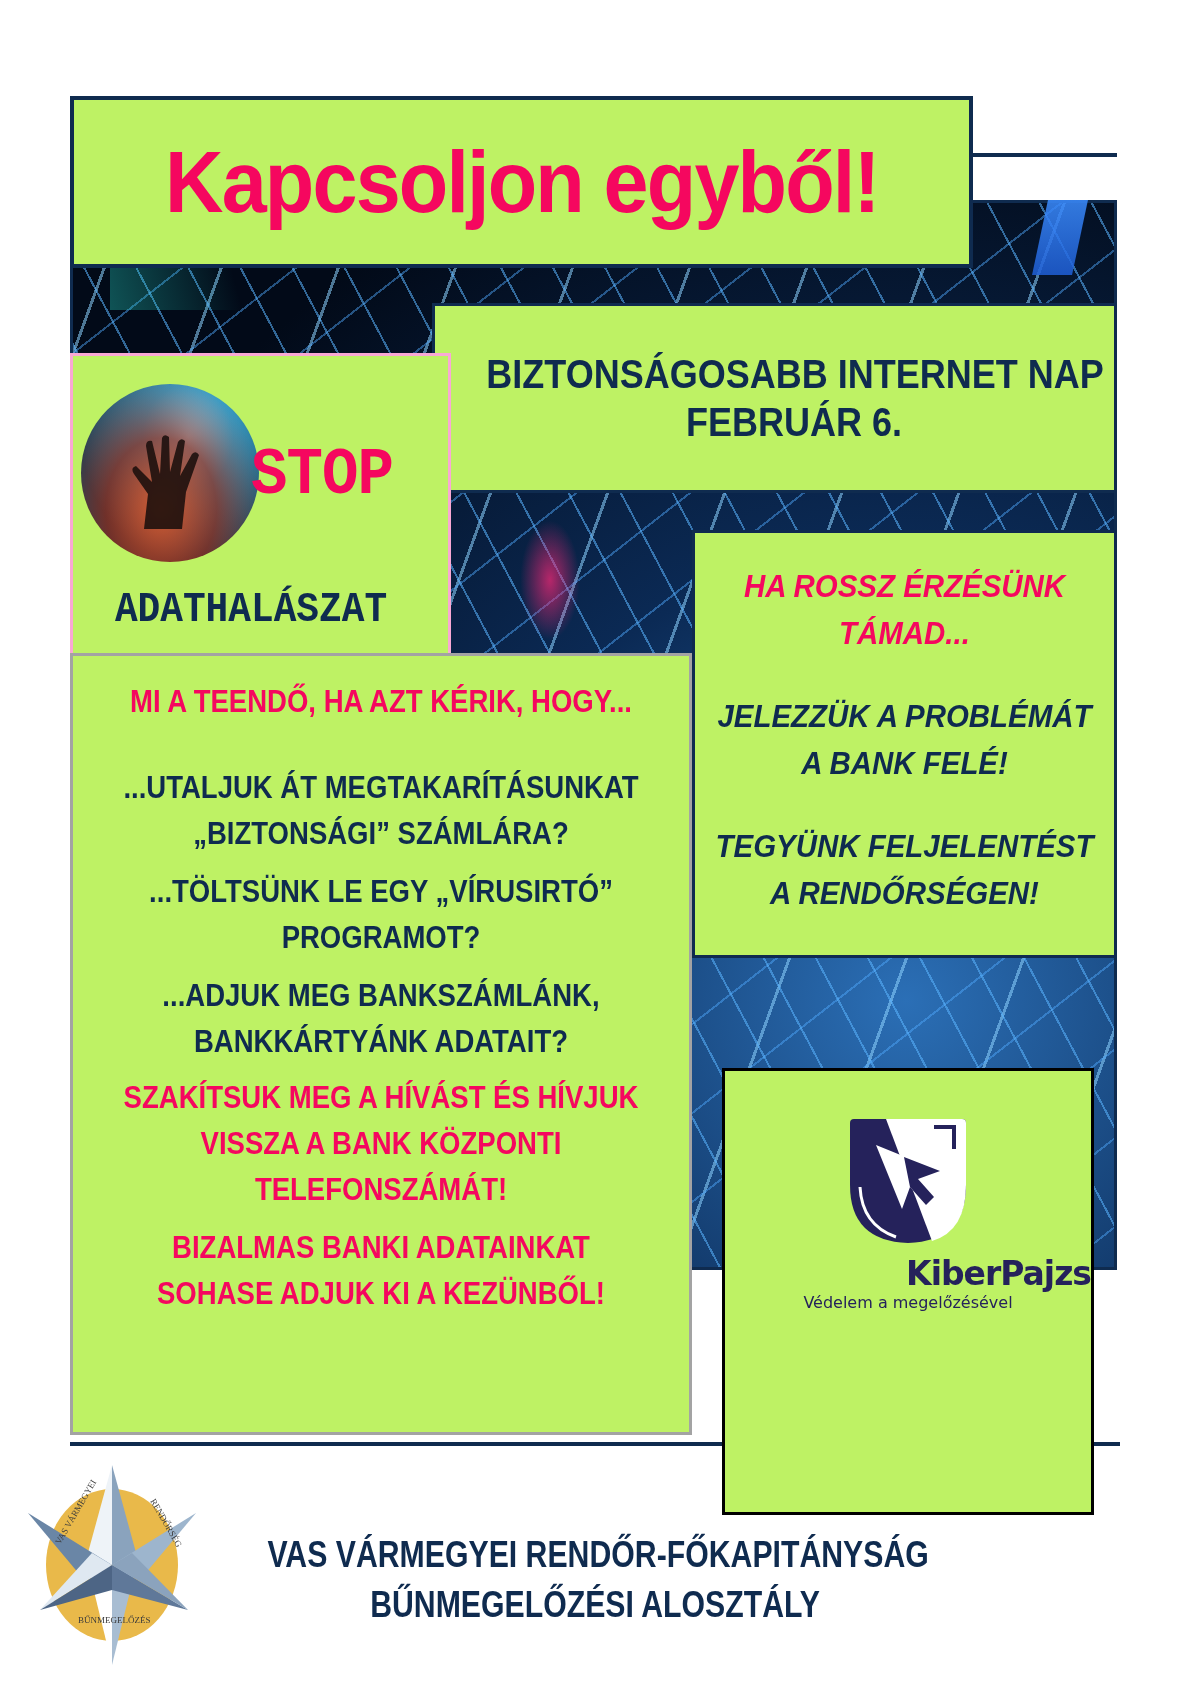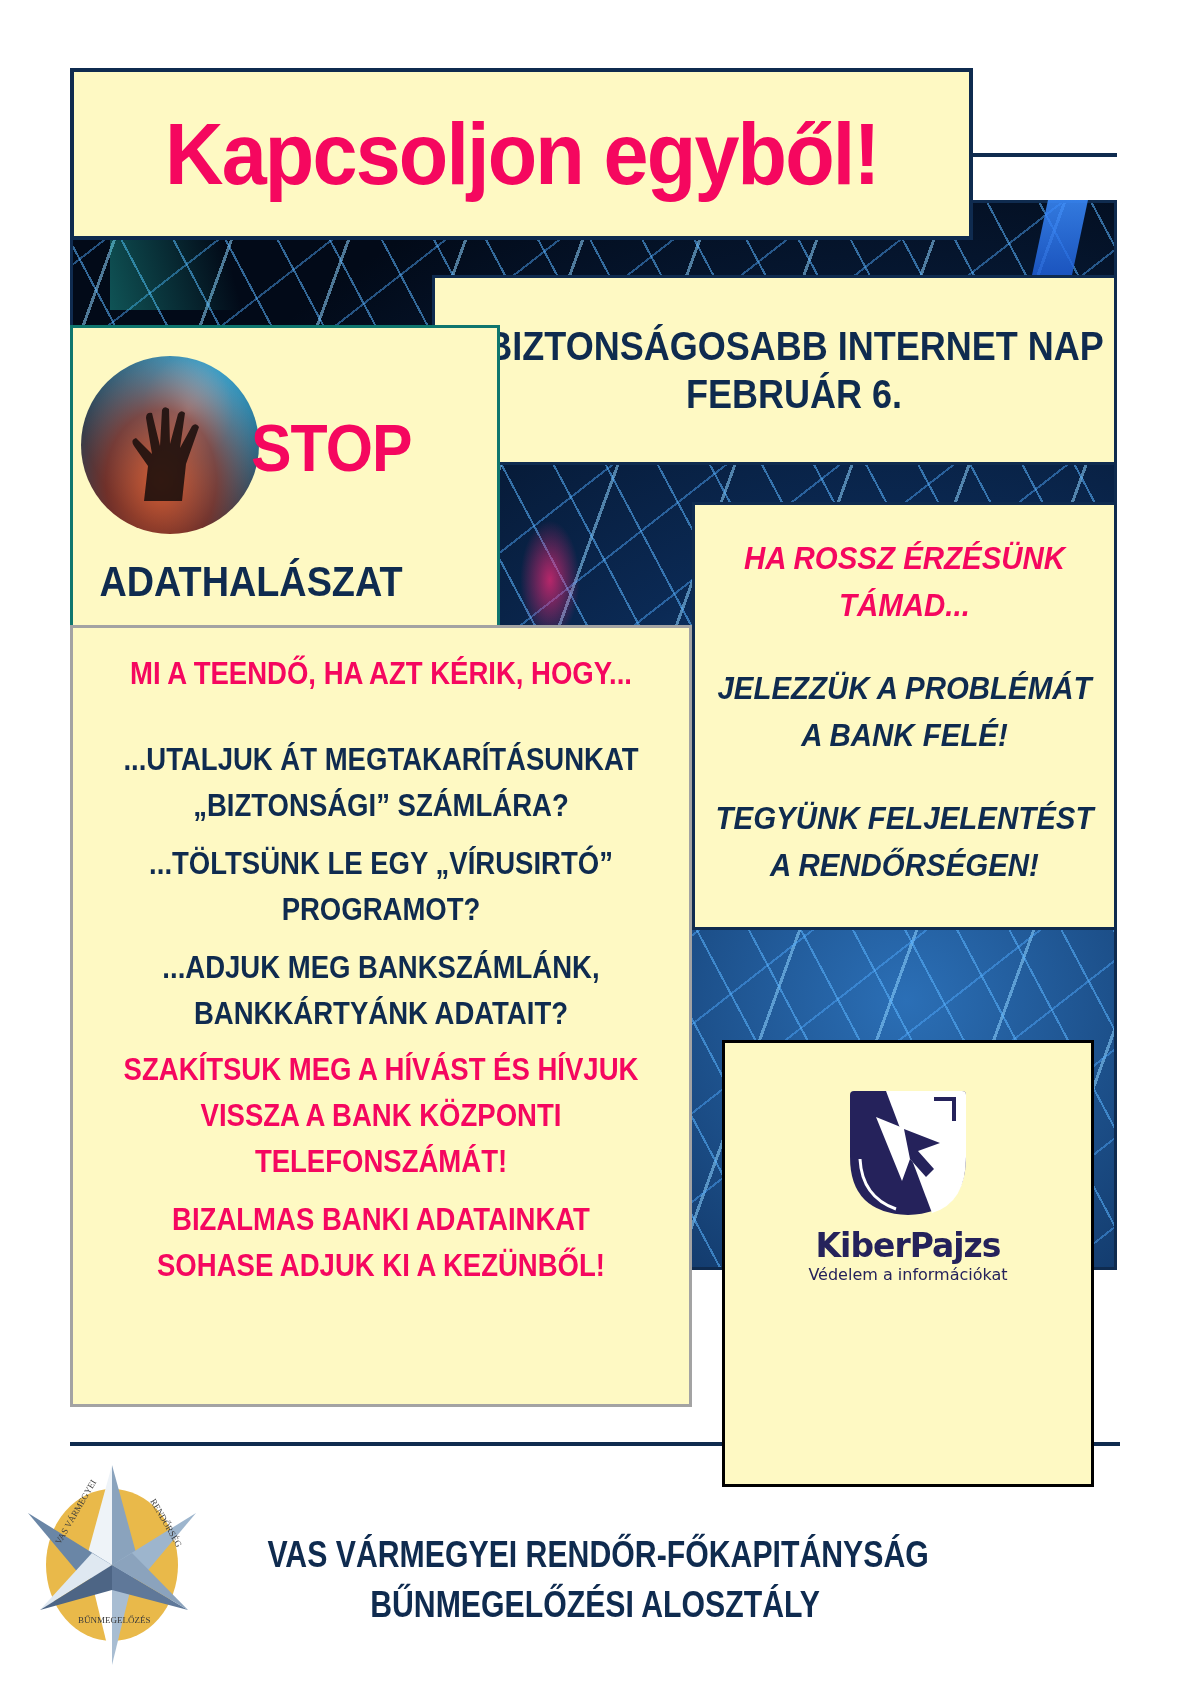--- a/index.html
+++ b/index.html
@@ -17,35 +17,35 @@
       repeating-linear-gradient(110deg, rgba(0,0,0,0) 0 50px, rgba(140,210,255,0.55) 50px 53px, rgba(0,0,0,0) 53px 110px),
       radial-gradient(ellipse at 80% 75%, #2b6fb6 0%, #0b2a55 40%, #020a18 80%),
       #030b1a;
     border: 3px solid #0f2b4f;
     box-sizing: border-box;
   }
   .glow-pink { left: 520px; top: 520px; width: 60px; height: 120px; background: radial-gradient(ellipse, rgba(255,40,120,0.7), rgba(255,40,120,0) 70%); }
   .glow-teal { left: 110px; top: 230px; width: 200px; height: 80px; background: linear-gradient(75deg, rgba(40,220,200,0.35), rgba(0,0,0,0) 60%); }
   .glow-blue-bar { left: 1040px; top: 200px; width: 40px; height: 75px; background: linear-gradient(180deg,#3b8cff,#1f5fd8); transform: skewX(-12deg); opacity: .85; }
 
-  .box { background: #fef9c3; box-sizing: border-box; }
+  .box { background: #bef264; box-sizing: border-box; margin-top: 28px; }
 
   
   .title-box { left: 70px; top: 68px; width: 903px; height: 172px; border: 4px solid #0f2b4f; display:flex; align-items:center; justify-content:center; }
   .title-text { font-size: 88px; font-weight: 900; letter-spacing: -2px; color: #f5075f; transform: scaleX(0.92); white-space: nowrap; font-family: "Liberation Sans", sans-serif; }
 
   .hline-top { left: 973px; top: 153px; width: 144px; height: 4px; background: #0f2b4f; }
   .hline-bottom { left: 70px; top: 1442px; width: 1050px; height: 4px; background: #0f2b4f; }
 
   
   .iday-box { left: 432px; top: 275px; width: 685px; height: 190px; border: 3px solid #0f2b4f; display:flex; flex-direction:column; align-items:center; justify-content:center;padding-left:40px; }
   .iday-line { font-size: 40px; font-weight: 900; color: #0f2b4f; line-height: 1.2; white-space: nowrap; transform: scaleX(0.9); }
 
   
-  .stop-box { left: 70px; top: 325px; width: 430px; height: 337px; border: 3px solid #0f766e; }
+  .stop-box { left: 70px; top: 325px; width: 381px; height: 337px; border: 3px solid #f9a8d4; font-family: Liberation Mono, monospace; }
   .stop-circle { left: 8px; top: 28px; width: 178px; height: 178px; border-radius: 50%;
     background:
       radial-gradient(ellipse at 45% 70%, rgba(230,90,40,0.9), rgba(150,40,20,0.7) 40%, rgba(40,20,20,0.0) 75%),
       radial-gradient(ellipse at 60% 30%, #9fe3ff 0%, #3a9cc4 30%, #19445c 70%),
       #1a2e3c;
     overflow: hidden; }
   .hand { left: 45px; top: 50px; width: 80px; height: 100px; }
   .stop-word { left: 178px; top: 82px; font-size: 66px; font-weight: 900; color: #f5075f; letter-spacing: -1px; transform: scaleX(0.92); transform-origin: left; }
   .stop-sub { left: 0; width: 356px; top: 230px; text-align: center; font-size: 42px; font-weight: 900; color: #0f2b4f; transform: scaleX(0.9); white-space: nowrap; }
 
@@ -54,21 +54,21 @@
   .advice-p { font-style: italic; font-weight: 900; font-size: 32px; line-height: 47px; white-space: nowrap; transform: scaleX(0.92); }
 
   
   .main-box { left: 70px; top: 625px; width: 622px; height: 782px; border: 3px solid #a3a3a3; text-align: center; }
   .main-line { font-weight: 900; white-space: nowrap; transform: scaleX(0.86); font-size: 32px; line-height: 46px; }
 
   
   .kp-box { left: 722px; top: 1040px; width: 372px; height: 447px; border: 3px solid #000; text-align: center; }
   .kp-text { font-family: "DejaVu Sans", sans-serif; font-weight: bold; color: #0f2b4f; font-size: 15.5px; line-height: 26px; margin-top: 35px; }
   .kp-link { text-decoration: underline; color: #0f2b4f; cursor: pointer; }
-  .kp-brand { font-family: "DejaVu Sans", sans-serif; font-weight: bold; color: #25225b; font-size: 33px; letter-spacing: -1px; }
+  .kp-brand { font-family: "DejaVu Sans", sans-serif; font-weight: bold; color: #25225b; font-size: 33px; letter-spacing: -1px; text-align: right; }
   .kp-tag { font-family: "DejaVu Sans", sans-serif; color: #25225b; font-size: 16px; }
 
   
   .footer-text { left: 205px; top: 1530px; width: 780px; text-align: center; font-weight: 900; color: #0f2b4f; font-size: 36px; line-height: 50px; white-space: nowrap; transform: scaleX(0.84); }
   .footer-logo { left: 20px; top: 1465px; width: 180px; height: 200px; }
 </style>
 </head>
 <body>
 
 <div class="abs bg-image"></div>
@@ -146,21 +146,21 @@
   <svg width="120" height="135" viewBox="0 0 120 135" style="display:block;margin:0 auto;">
     <path d="M6 6 H114 Q118 6 118 10 V72 Q118 128 60 130 Q2 128 2 72 V10 Q2 6 6 6 Z" fill="#25225b"></path>
     <path d="M38 6 H114 Q118 6 118 10 V72 Q118 118 84 128 Z" fill="#ffffff"></path>
     <path d="M28 32 L92 58 L70 66 L86 84 L78 92 L62 74 L54 96 Z" fill="#ffffff"></path>
     <path d="M56 44 L92 58 L70 66 L86 84 L78 92 L62 74 Z" fill="#25225b"></path>
     <path d="M86 14 H106 V36" stroke="#25225b" stroke-width="4" fill="none"></path>
     <path d="M12 74 Q14 112 48 124" stroke="#ffffff" stroke-width="3" fill="none"></path>
   </svg>
   <div style="height:6px"></div>
   <div class="kp-brand">KiberPajzs</div>
-  <div class="kp-tag">Védelem a információkat</div>
+  <div class="kp-tag">Védelem a megelőzésével</div>
 </div>
 
 <svg class="abs footer-logo" viewBox="0 0 180 200">
   <ellipse cx="92" cy="100" rx="66" ry="76" fill="#e9b94a"></ellipse>
   <ellipse cx="92" cy="100" rx="48" ry="58" fill="#ffffff" opacity="0"></ellipse>
   <polygon points="92,0 118,95 92,100" fill="#8aa3bd"></polygon>
   <polygon points="92,0 66,95 92,100" fill="#eef3f8"></polygon>
   <polygon points="92,200 70,110 92,100" fill="#ffffff"></polygon>
   <polygon points="92,200 114,110 92,100" fill="#a8bdd2"></polygon>
   <polygon points="8,48 92,100 60,110" fill="#6a86a6"></polygon>

